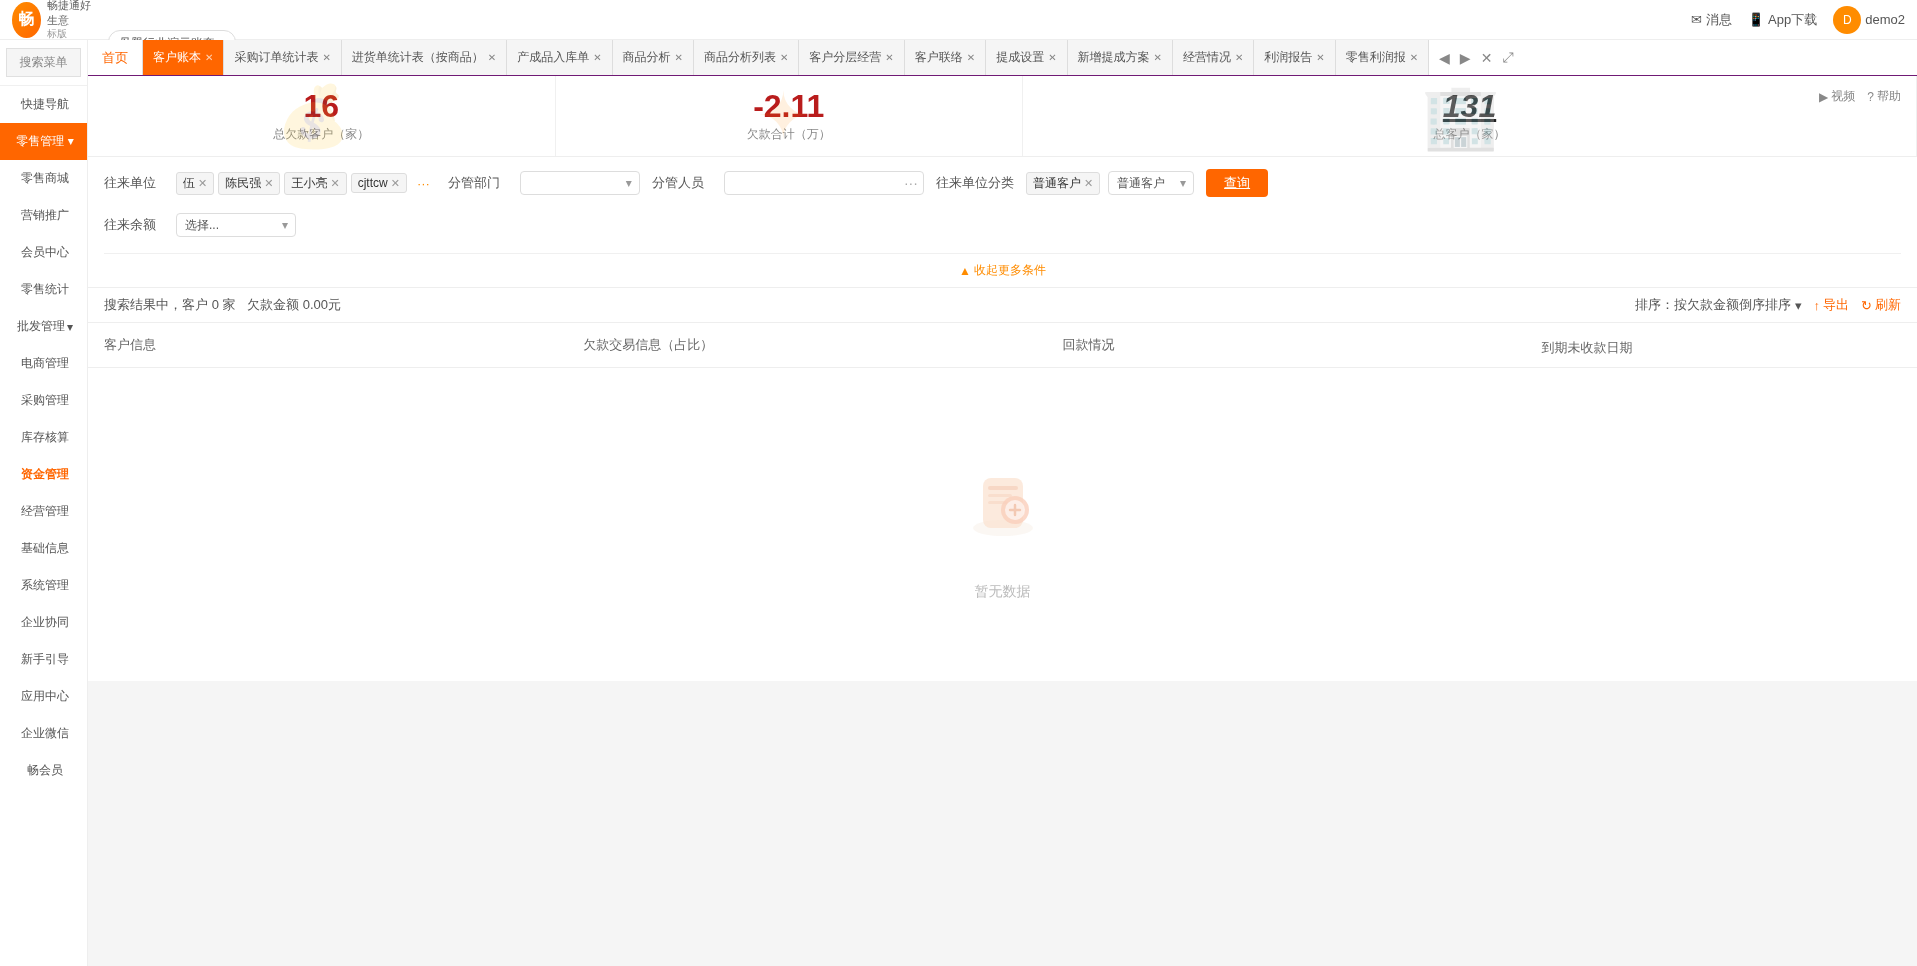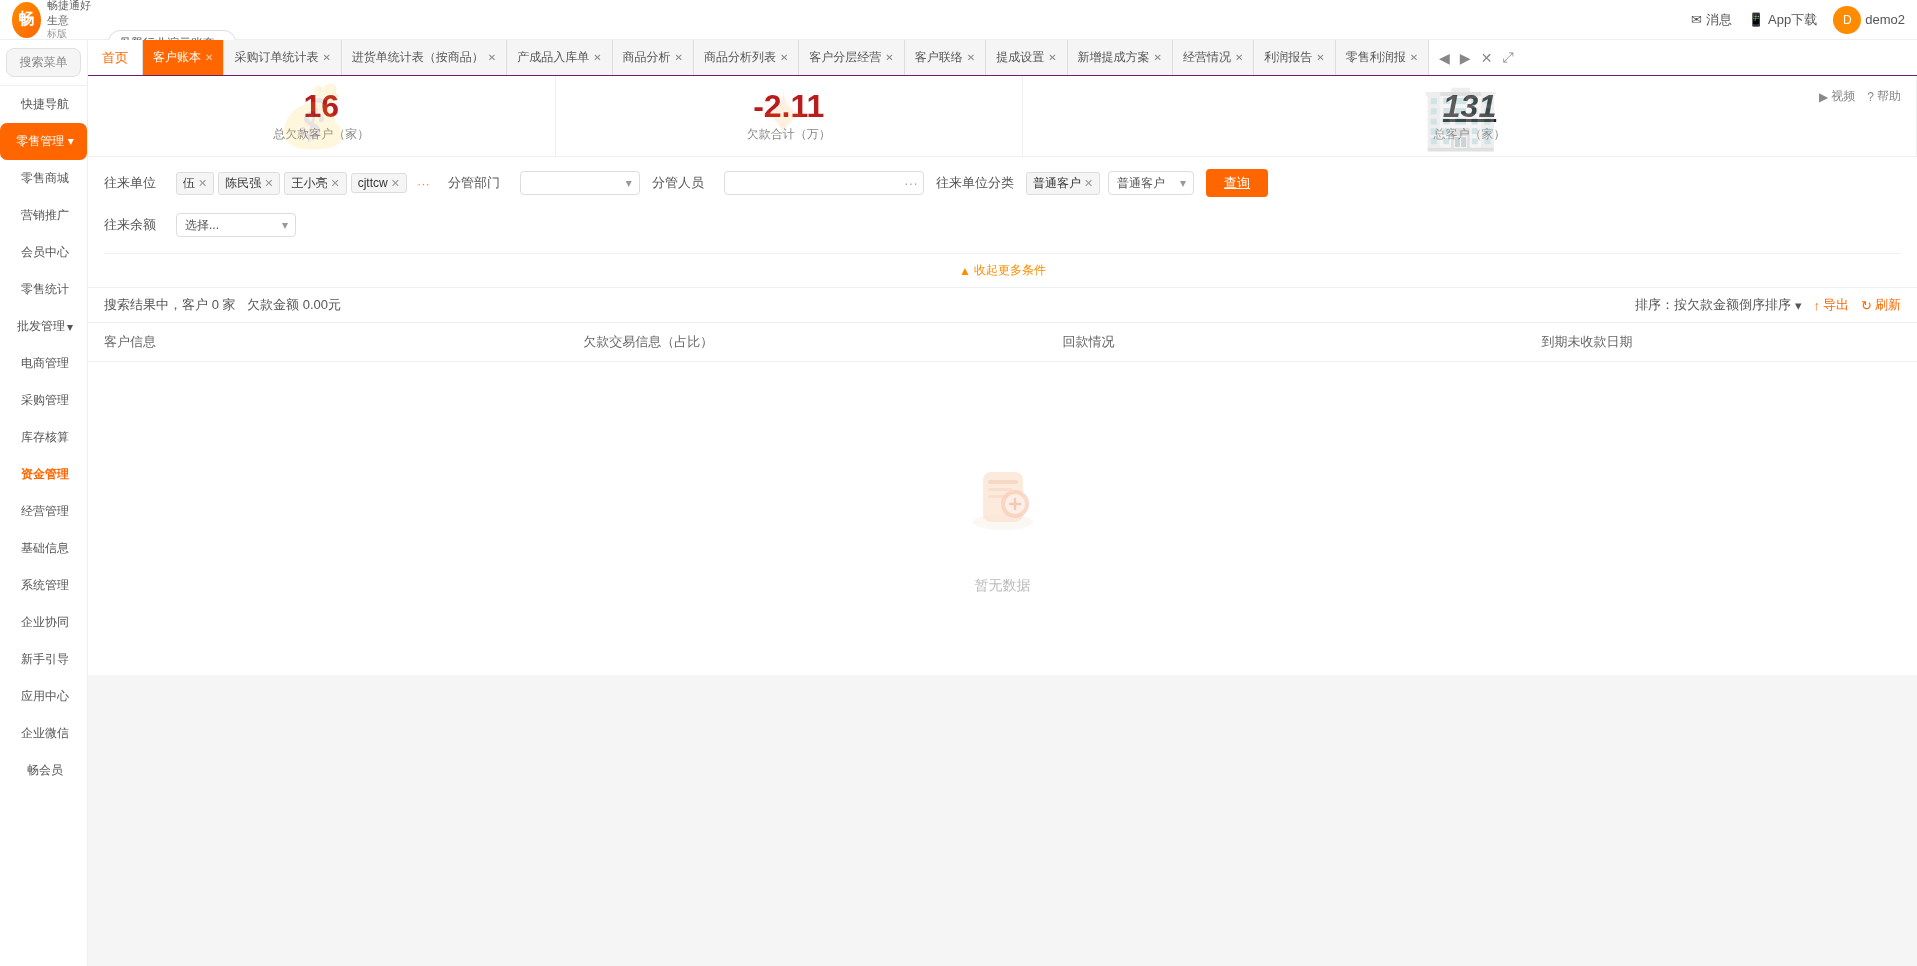--- a/index.html
+++ b/index.html
@@ -16,23 +16,23 @@
     .top-bar-right { display: flex; align-items: center; gap: 16px; }
     .top-right-item { display: flex; align-items: center; gap: 4px; cursor: pointer; font-size: 13px; color: #555; }
     .avatar-circle { width: 28px; height: 28px; border-radius: 50%; background: #ff8c00; display: flex; align-items: center; justify-content: center; color: #fff; font-size: 12px; }
 
     
     .main-layout { display: flex; flex: 1; overflow: hidden; }
 
     
     .sidebar { width: 88px; background: #fff; display: flex; flex-direction: column; border-right: 1px solid #eee; flex-shrink: 0; }
     .sidebar-search { padding: 8px 6px; border-bottom: 1px solid #f0f0f0; }
-    .sidebar-search-btn { width: 100%; padding: 5px; background: #f5f5f5; border: 1px solid #e0e0e0; border-radius: 8px; color: #888; font-size: 12px; cursor: pointer; text-align: center; }
+    .sidebar-search-btn { width: 100%; padding: 5px; background: #f5f5f5; border: 1px solid #e0e0e0; border-radius: 0; color: #888; font-size: 12px; cursor: pointer; text-align: center; }
     .sidebar-nav-item { padding: 10px 6px; text-align: center; cursor: pointer; font-size: 12px; color: #555; border-left: 3px solid transparent; transition: all 0.2s; }
-    .sidebar-nav-item.active { background: #ff6600; color: #fff; border-left-color: #ff6600; border-radius: 7px; }
+    .sidebar-nav-item.active { background: #ff6600; color: #fff; border-left-color: #ff6600; }
     .sidebar-nav-item.has-sub { display: flex; align-items: center; justify-content: center; gap: 2px; }
     .sidebar-nav-item.highlight { color: #ff6600; font-weight: bold; }
 
     
     .content-area { flex: 1; display: flex; flex-direction: column; overflow: hidden; }
 
     
     .tab-bar { background: #fff; display: flex; align-items: center; border-bottom: 1px solid #701a75; height: 36px; flex-shrink: 0; overflow: hidden; }
     .tab-home { padding: 0 14px; height: 100%; display: flex; align-items: center; color: #ff6600; font-size: 13px; cursor: pointer; border-right: 1px solid #ddd; flex-shrink: 0; }
     .tab-item { padding: 0 10px; height: 100%; display: flex; align-items: center; gap: 4px; color: #555; font-size: 12px; cursor: pointer; border-right: 1px solid #ddd; white-space: nowrap; flex-shrink: 0; background: #f5f5f5; }
@@ -78,21 +78,21 @@
     .result-actions { display: flex; align-items: center; gap: 12px; font-size: 13px; }
     .result-sort { display: flex; align-items: center; gap: 4px; color: #555; justify-content: space-between; }
     .result-action-btn { display: flex; align-items: center; gap: 3px; color: #ff6600; cursor: pointer; font-size: 13px; }
 
     
     .data-table { background: #fff; margin: 0; }
     .table-header { display: flex; align-items: center; padding: 10px 16px; border-bottom: 1px solid #eee; font-size: 13px; color: #666; font-weight: 500; }
     .col-customer { flex: 2; }
     .col-debt { flex: 2; }
     .col-repay { flex: 2; }
-    .col-date { flex: 1.5; }
+    .col-date { flex: 1.5; margin-top: 6px; }
 
     
     .empty-state { display: flex; flex-direction: column; align-items: center; justify-content: center; padding: 80px 20px; color: #bbb; }
     .empty-icon { font-size: 80px; margin-bottom: 16px; opacity: 0.5; }
     .empty-text { font-size: 14px; color: #bbb; }
 
     
     ::-webkit-scrollbar { width: 6px; height: 6px; }
     ::-webkit-scrollbar-track { background: #f1f1f1; }
     ::-webkit-scrollbar-thumb { background: #ccc; border-radius: 3px; }

